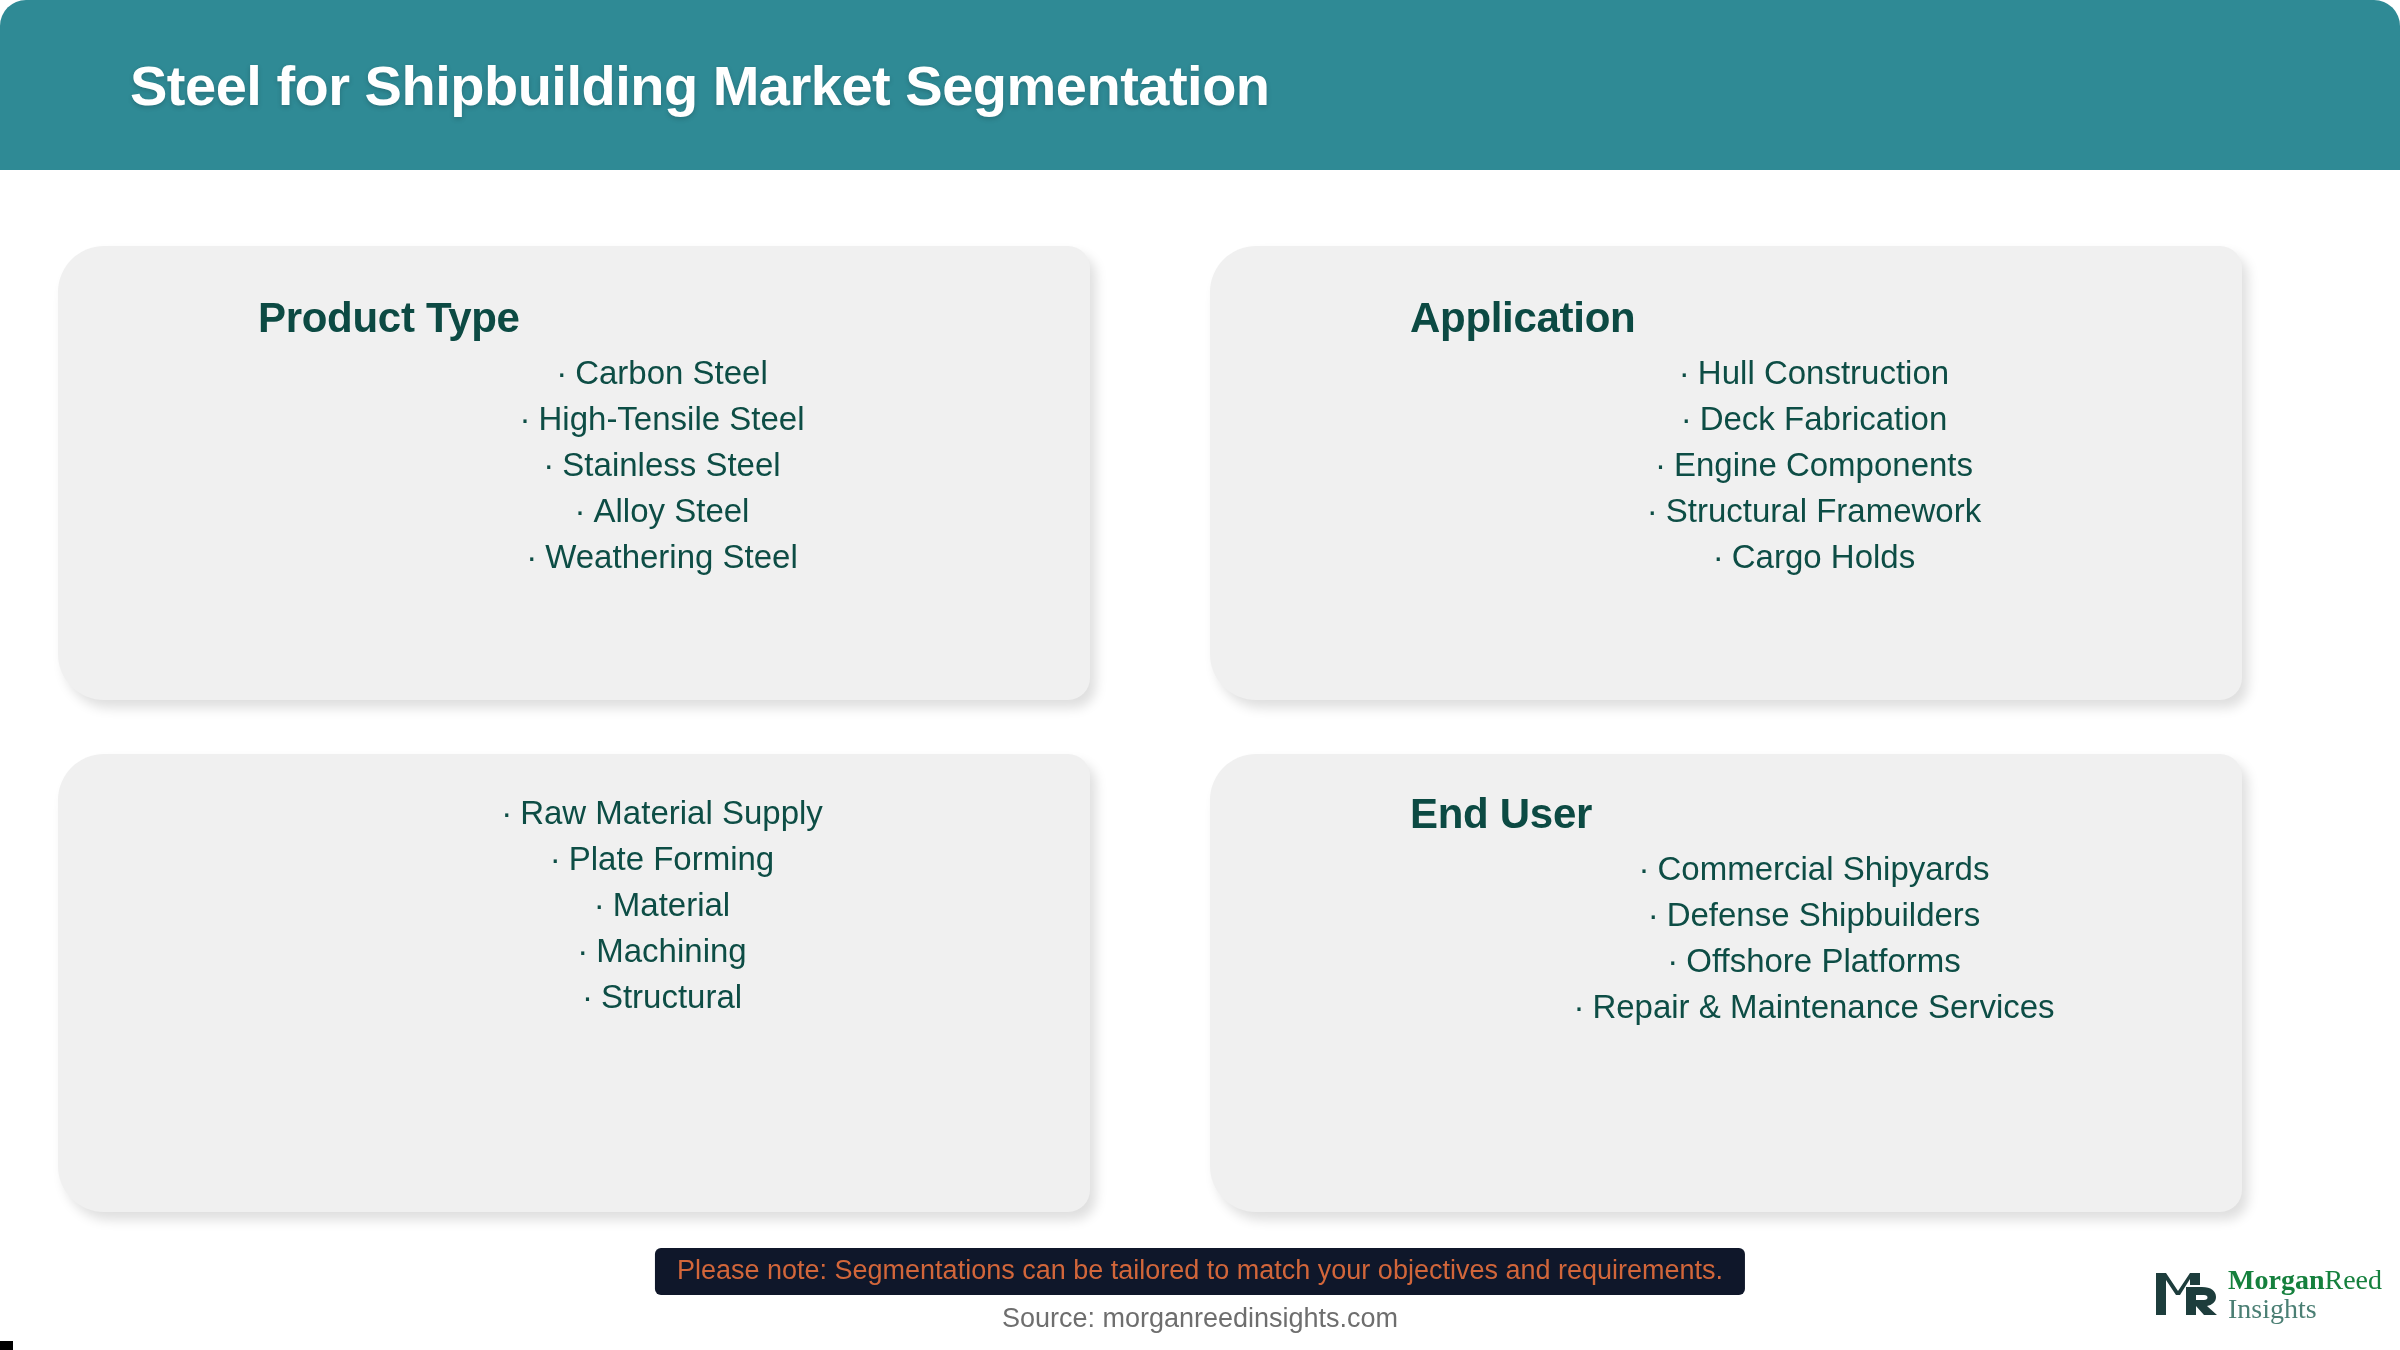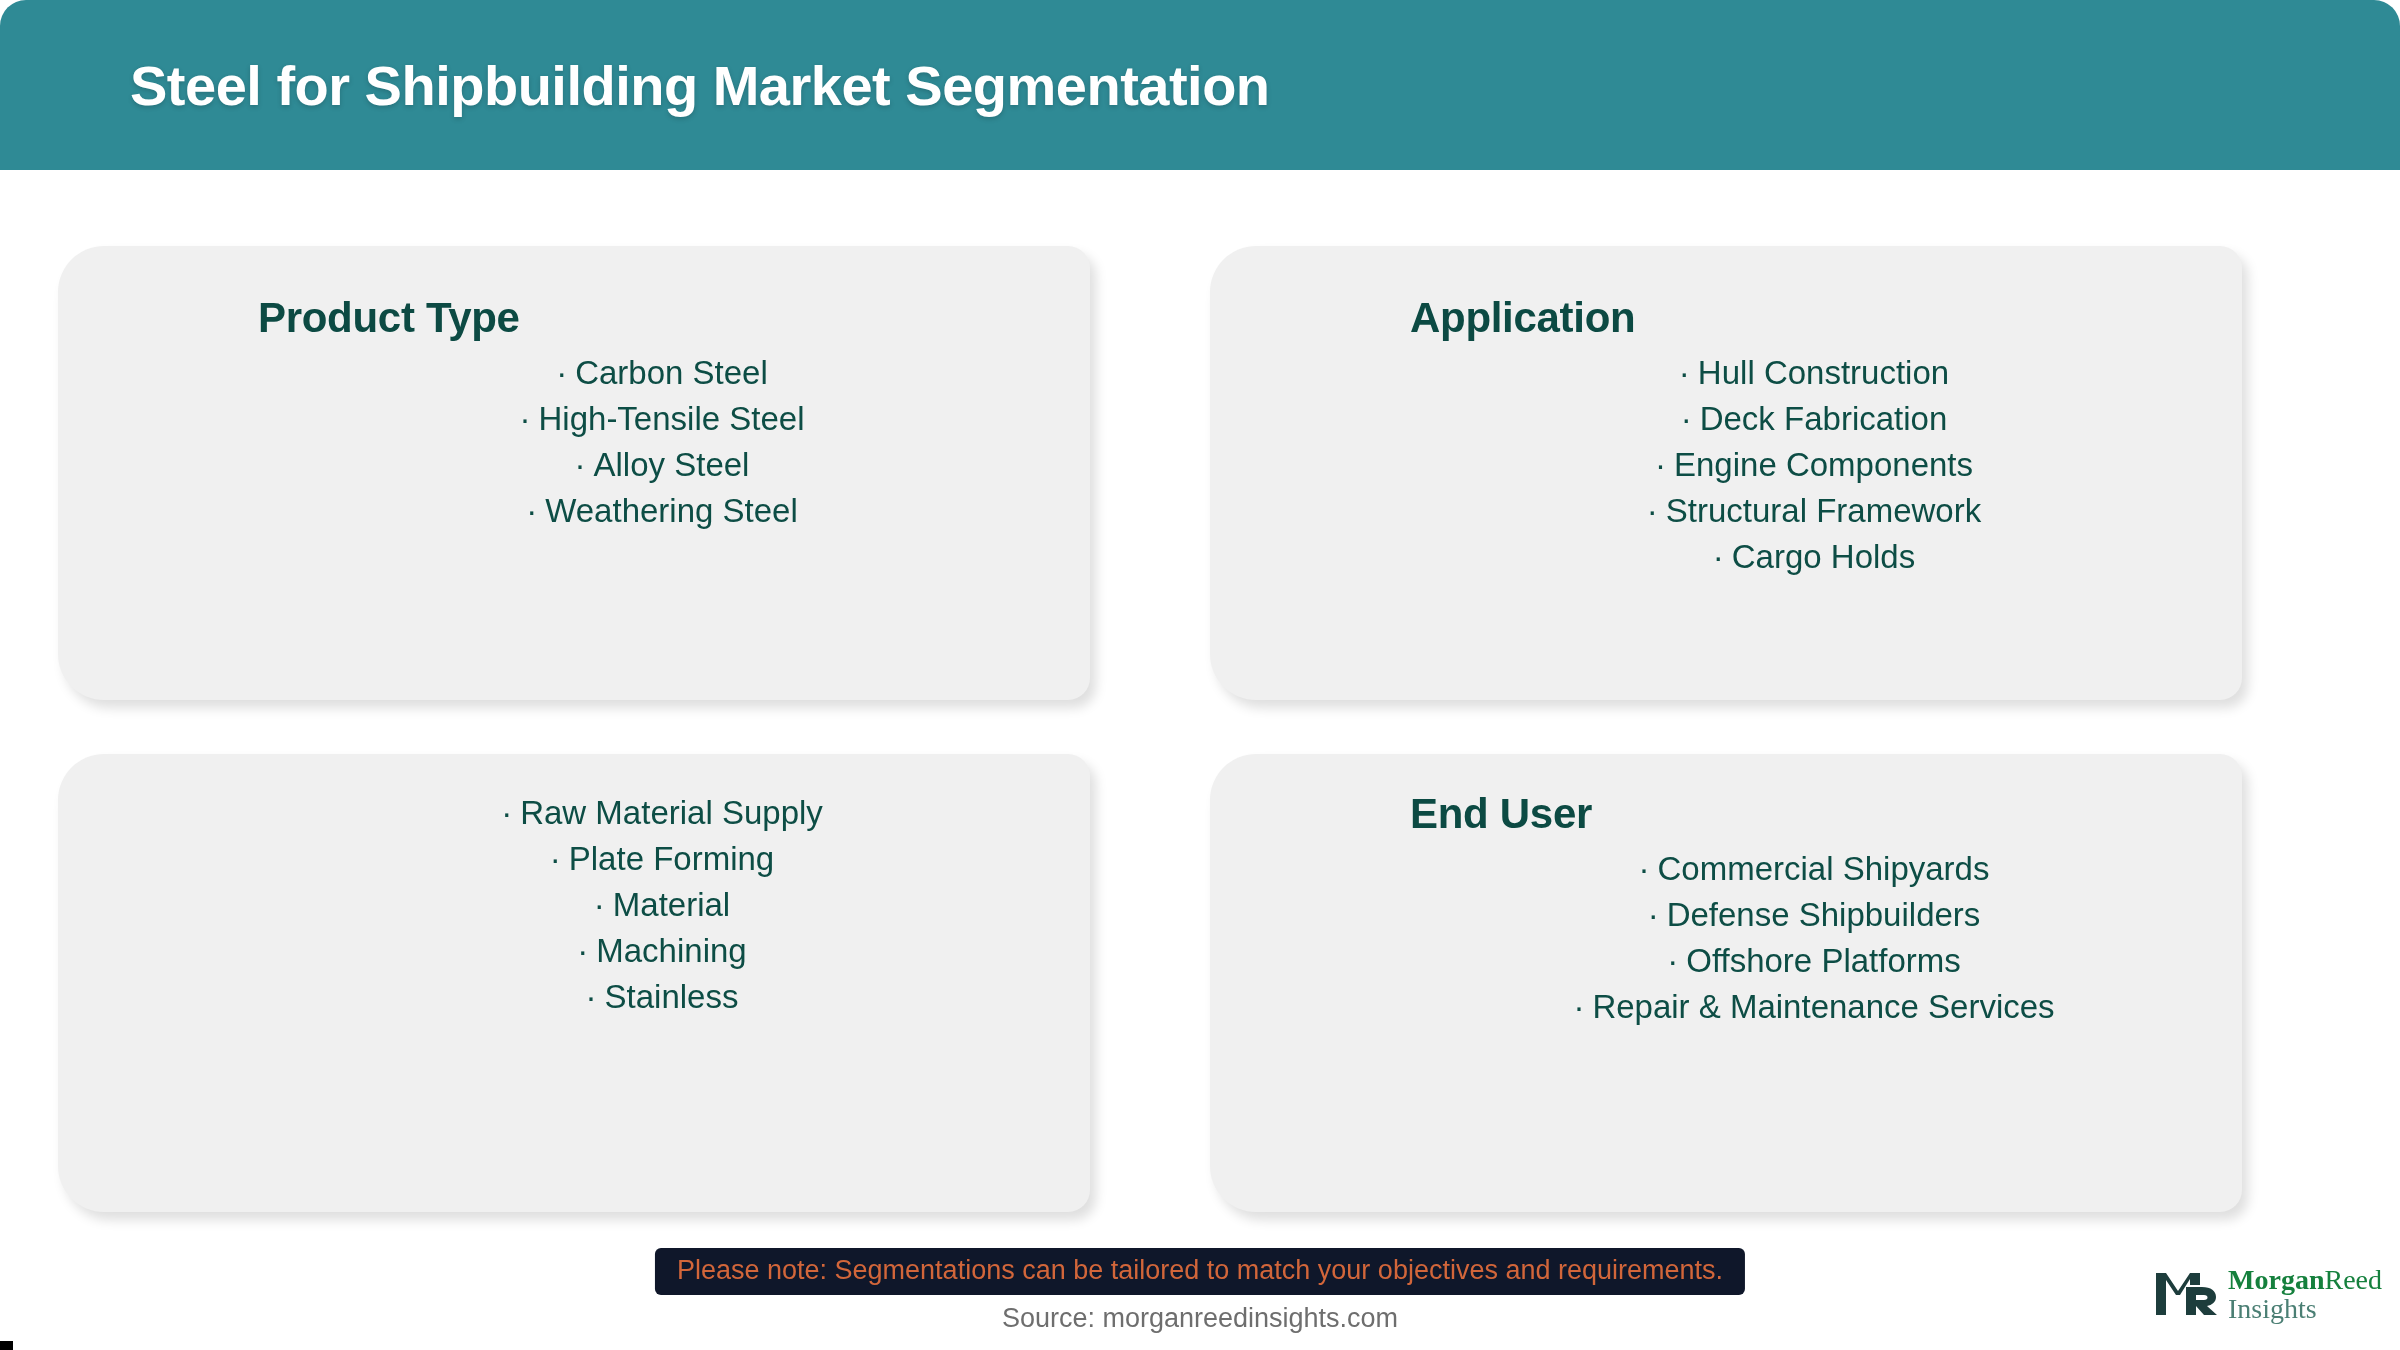--- a/index.html
+++ b/index.html
@@ -150,20 +150,21 @@
   </div>
 
   <div class="cards">
 
     <div class="card">
       <div class="card-inner">
         <div class="card-title">Product Type</div>
         <ul class="card-list">
           <li><span class="bullet">·</span><span>Carbon Steel</span></li>
           <li><span class="bullet">·</span><span>High-Tensile Steel</span></li>
+          <li><span class="bullet">·</span><span>Stainless Steel</span></li>
           <li><span class="bullet">·</span><span>Alloy Steel</span></li>
           <li><span class="bullet">·</span><span>Weathering Steel</span></li>
         </ul>
       </div>
     </div>
 
     <div class="card">
       <div class="card-inner">
         <div class="card-title">Application</div>
         <ul class="card-list">
@@ -176,21 +177,21 @@
       </div>
     </div>
 
     <div class="card">
       <div class="card-inner r2">
         <ul class="card-list">
           <li><span class="bullet">·</span><span>Raw Material Supply</span></li>
           <li><span class="bullet">·</span><span>Plate Forming</span></li>
           <li><span class="bullet">·</span><span>Material</span></li>
           <li><span class="bullet">·</span><span>Machining</span></li>
-          <li><span class="bullet">·</span><span>Stainless</span></li>
+          <li><span class="bullet">·</span><span>Structural</span></li>
         </ul>
       </div>
     </div>
 
     <div class="card">
       <div class="card-inner r2">
         <div class="card-title">End User</div>
         <ul class="card-list">
           <li><span class="bullet">·</span><span>Commercial Shipyards</span></li>
           <li><span class="bullet">·</span><span>Defense Shipbuilders</span></li>

